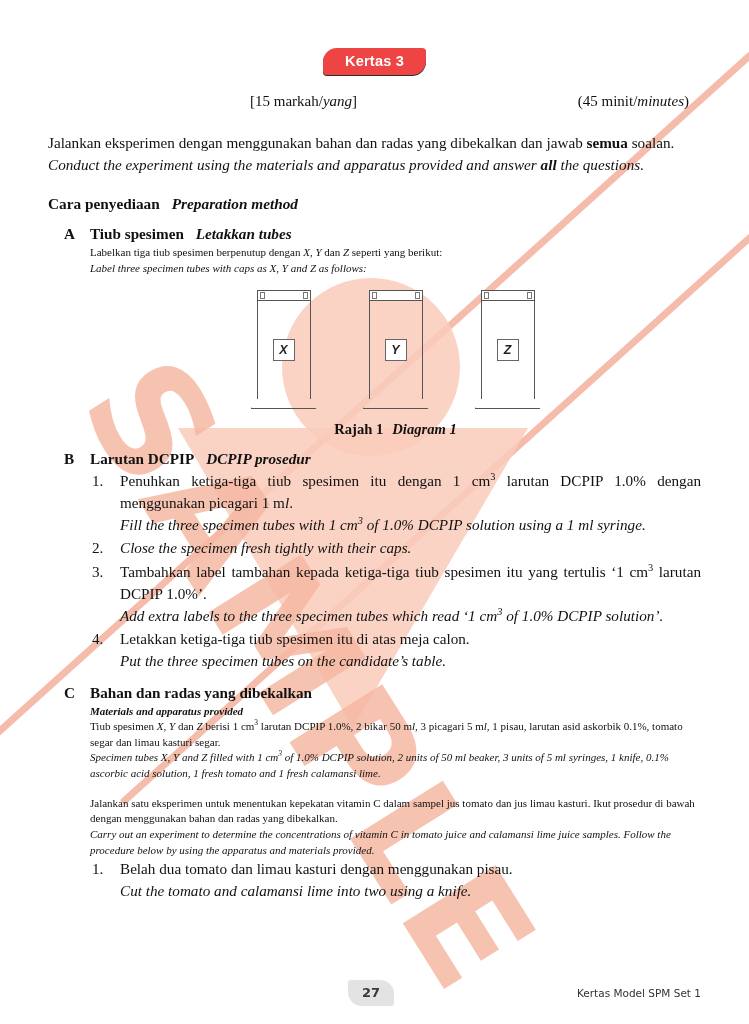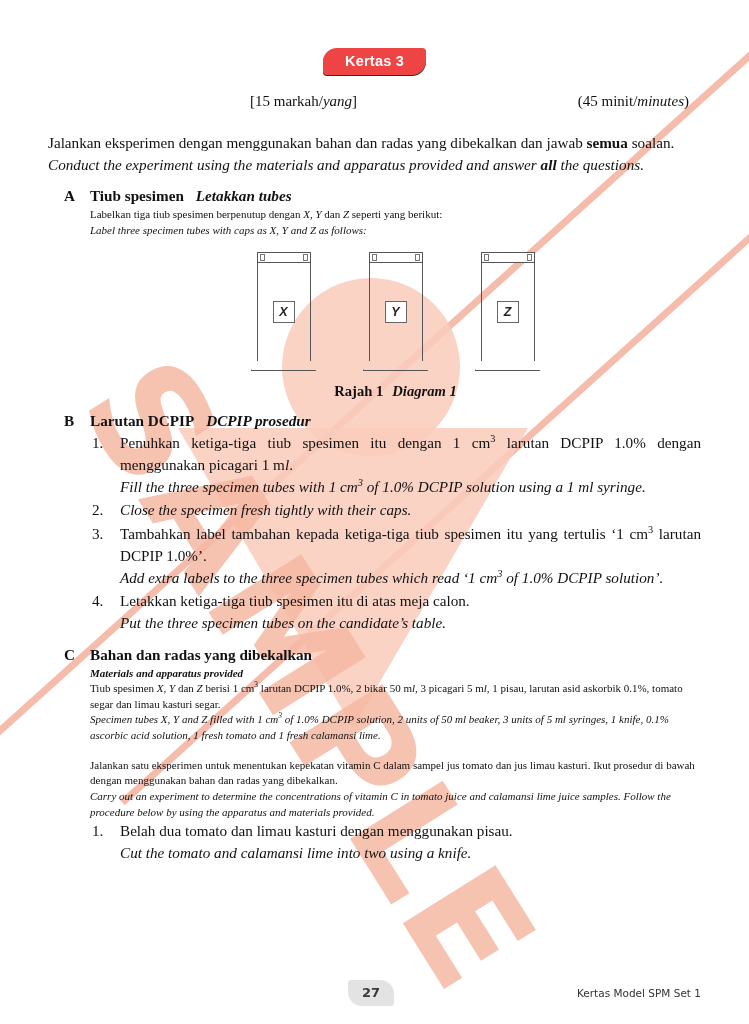--- a/index.html
+++ b/index.html
@@ -238,20 +238,23 @@
   <div class="marks-row">
     <span>[15 markah/<span class="it">yang</span>]</span>
     <span>(45 minit/<span class="it">minutes</span>)</span>
   </div>
 
   <div class="intro">
     <div class="ms">Jalankan eksperimen dengan menggunakan bahan dan radas yang dibekalkan dan jawab <b>semua</b> soalan.</div>
     <div class="en">Conduct the experiment using the materials and apparatus provided and answer <b>all</b> the questions.</div>
   </div>
 
+  <h2 class="sec-head">
+    <span>Cara penyediaan</span><span class="en">Preparation method</span>
+  </h2>
 
   <div class="block">
     <div class="block-title">
       <span class="letter">A</span>
       <span><span>Tiub spesimen</span><span class="en" style="margin-left:12px">Letakkan tubes</span></span>
     </div>
     <div class="block-body">
       <div class="line">Labelkan tiga tiub spesimen berpenutup dengan <span class="it">X</span>, <span class="it">Y</span> dan <span class="it">Z</span> seperti yang berikut:</div>
       <div class="line en">Label three specimen tubes with caps as X, Y and Z as follows:</div>
 

